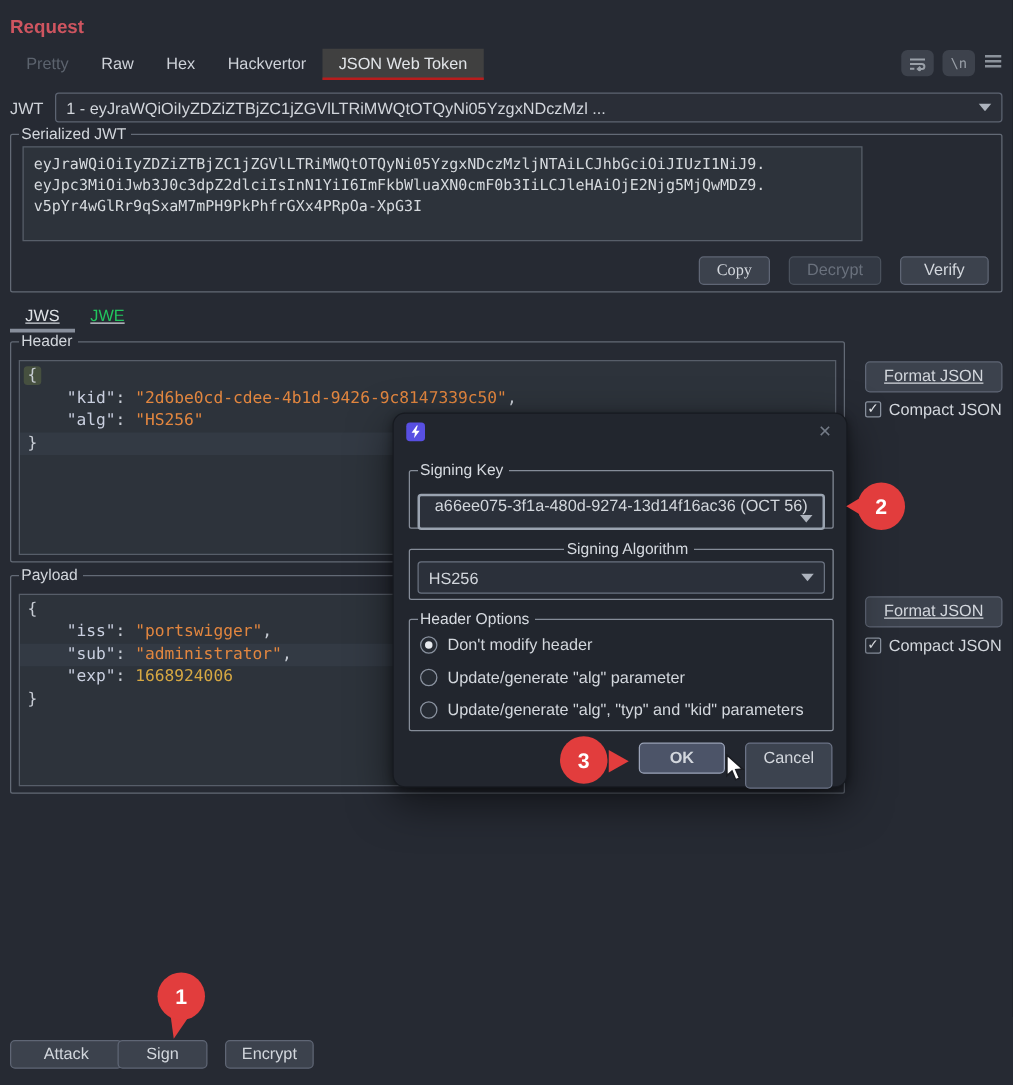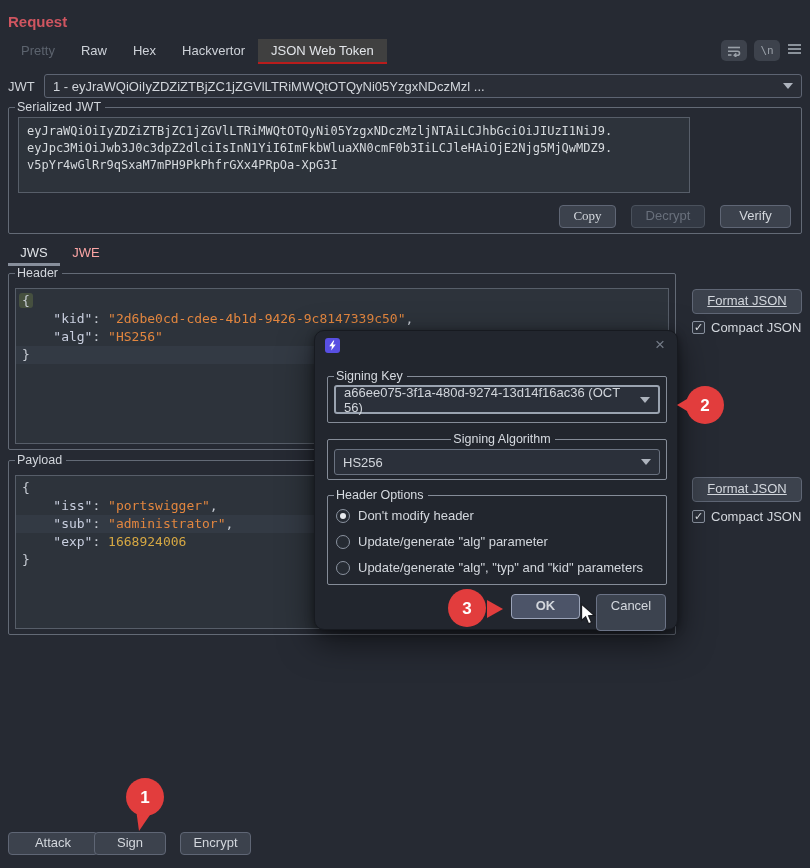--- a/index.html
+++ b/index.html
@@ -43,22 +43,22 @@
   .tok-str { color:#e2863f; }
   .tok-num { color:#d6a843; }
   .tok-pun { color:#c7ccd4; }
   .bracket-hl { background:#46503f; border-radius:3px; padding:0 3px; margin-left:-3px; }
 
   
   .btn { position:absolute; background:#3c424d; border:1px solid #5f6675; border-radius:4px; color:#d3d7dd; font-size:13px; text-align:center; line-height:20px; height:23px; }
   .btn.disabled { color:#69707c; border-color:#4a515c; background:#333944; }
 
   
-  .subtabs { left:8px; top:243px; display:flex; }
-  .subtab { width:52px; text-align:center; line-height:20px; color:#fca5a5; }
+  .subtabs { left:8px; top:243px; display:flex;text-decoration:underline; }
+  .subtab { width:52px; text-align:center; line-height:20px; color:#22c55e; }
   .subtab.sel { color:#e0e3e7; border-bottom:3px solid #878e9b; }
 
   
   .side-btn { width:110px; height:25px; line-height:22px;text-decoration:underline; }
   .chkrow { position:absolute; display:flex; align-items:center; gap:6px; color:#d3d7dd; }
   .chkbox { width:13px; height:13px; background:#2b303a; border:1px solid #8b93a0; border-radius:2px; color:#e3e6ea; font-size:11px; line-height:11px; text-align:center; }
 
   
   .hex-line { font-family:"DejaVu Sans Mono", monospace; font-size:12.5px; line-height:17px; word-spacing:5px; color:#ced3d9; padding-left:10px; white-space:pre; }
   .hex-line.hl { background:#343a44; }
@@ -184,21 +184,21 @@
   <div class="abs dialog">
     <div class="bolt">
       <svg width="11" height="11" viewBox="0 0 12 12">
           <polygon points="7,0.5 2.5,6.7 5.4,6.7 4.6,11.5 9.5,5 6.4,5 7.9,0.5" fill="#ffffff"></polygon>
         </svg>
     </div>
     <div class="dlg-close">×</div>
 
     <fieldset class="dgroup" style="top:38px; height:54px;">
       <legend>Signing Key</legend>
-      <div class="combo dcombo focus" style="top:2px;">
+      <div class="combo dcombo focus" style="top:12px;flex-direction:column;">
         <span>a66ee075-3f1a-480d-9274-13d14f16ac36 (OCT 56)</span>
         <span class="caret"></span>
       </div>
     </fieldset>
 
     <fieldset class="dgroup" style="top:101px; height:48px;text-align:center;">
       <legend>Signing Algorithm</legend>
       <div class="combo dcombo" style="top:3px; border:1px solid #6a7280;">
         <span>HS256</span>
         <span class="caret"></span>

